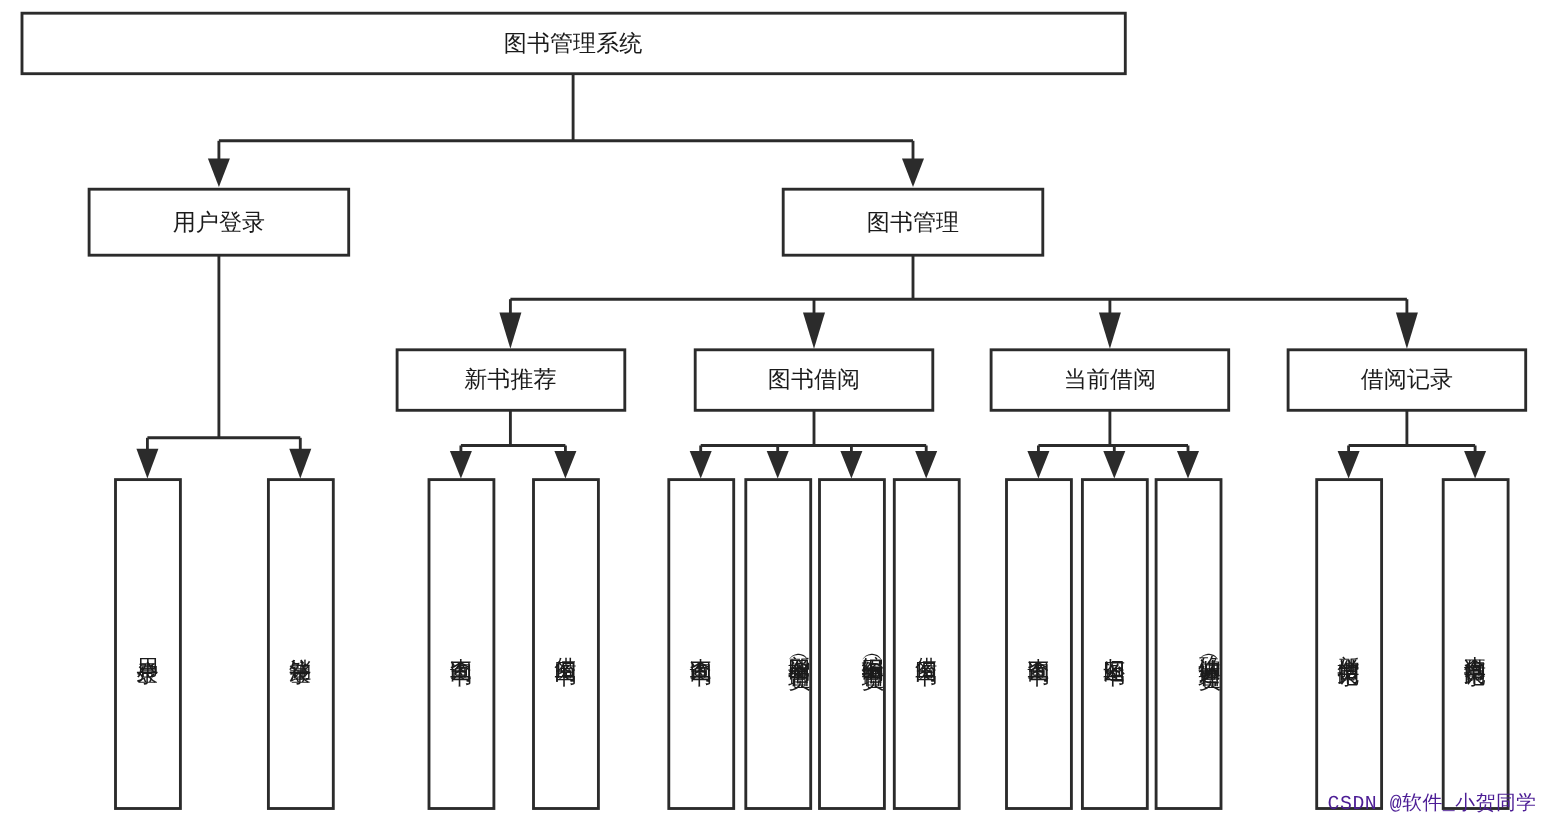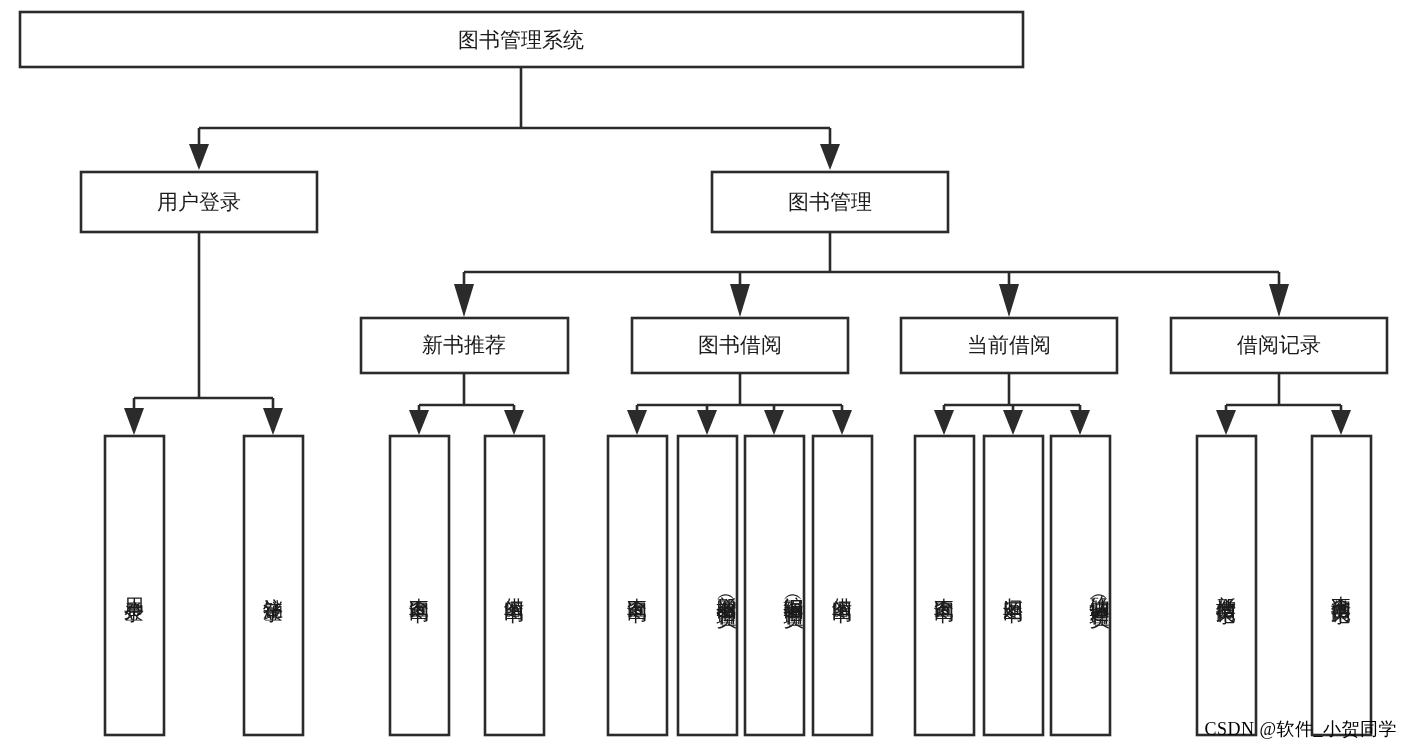--- a/index.html
+++ b/index.html
@@ -67,23 +67,23 @@
     pointer-events: none;
     overflow: hidden;
   }
   .leaf-label.center-v {
     align-items: center;
   }
   .watermark {
     position: absolute;
     right: 8px;
     bottom: 6px;
-    font-family: Liberation Serif, serif;
+    font-family: Liberation Mono, monospace;
     font-size: 18px;
-    color: #000000;
+    color: #4c1d95;
     white-space: nowrap;
     letter-spacing: 0.5px;
   }
 </style>
 </head>
 <body>
 
 <div id="diagram-root">
 
   <svg id="flow-svg" viewBox="0 0 1405 747">

